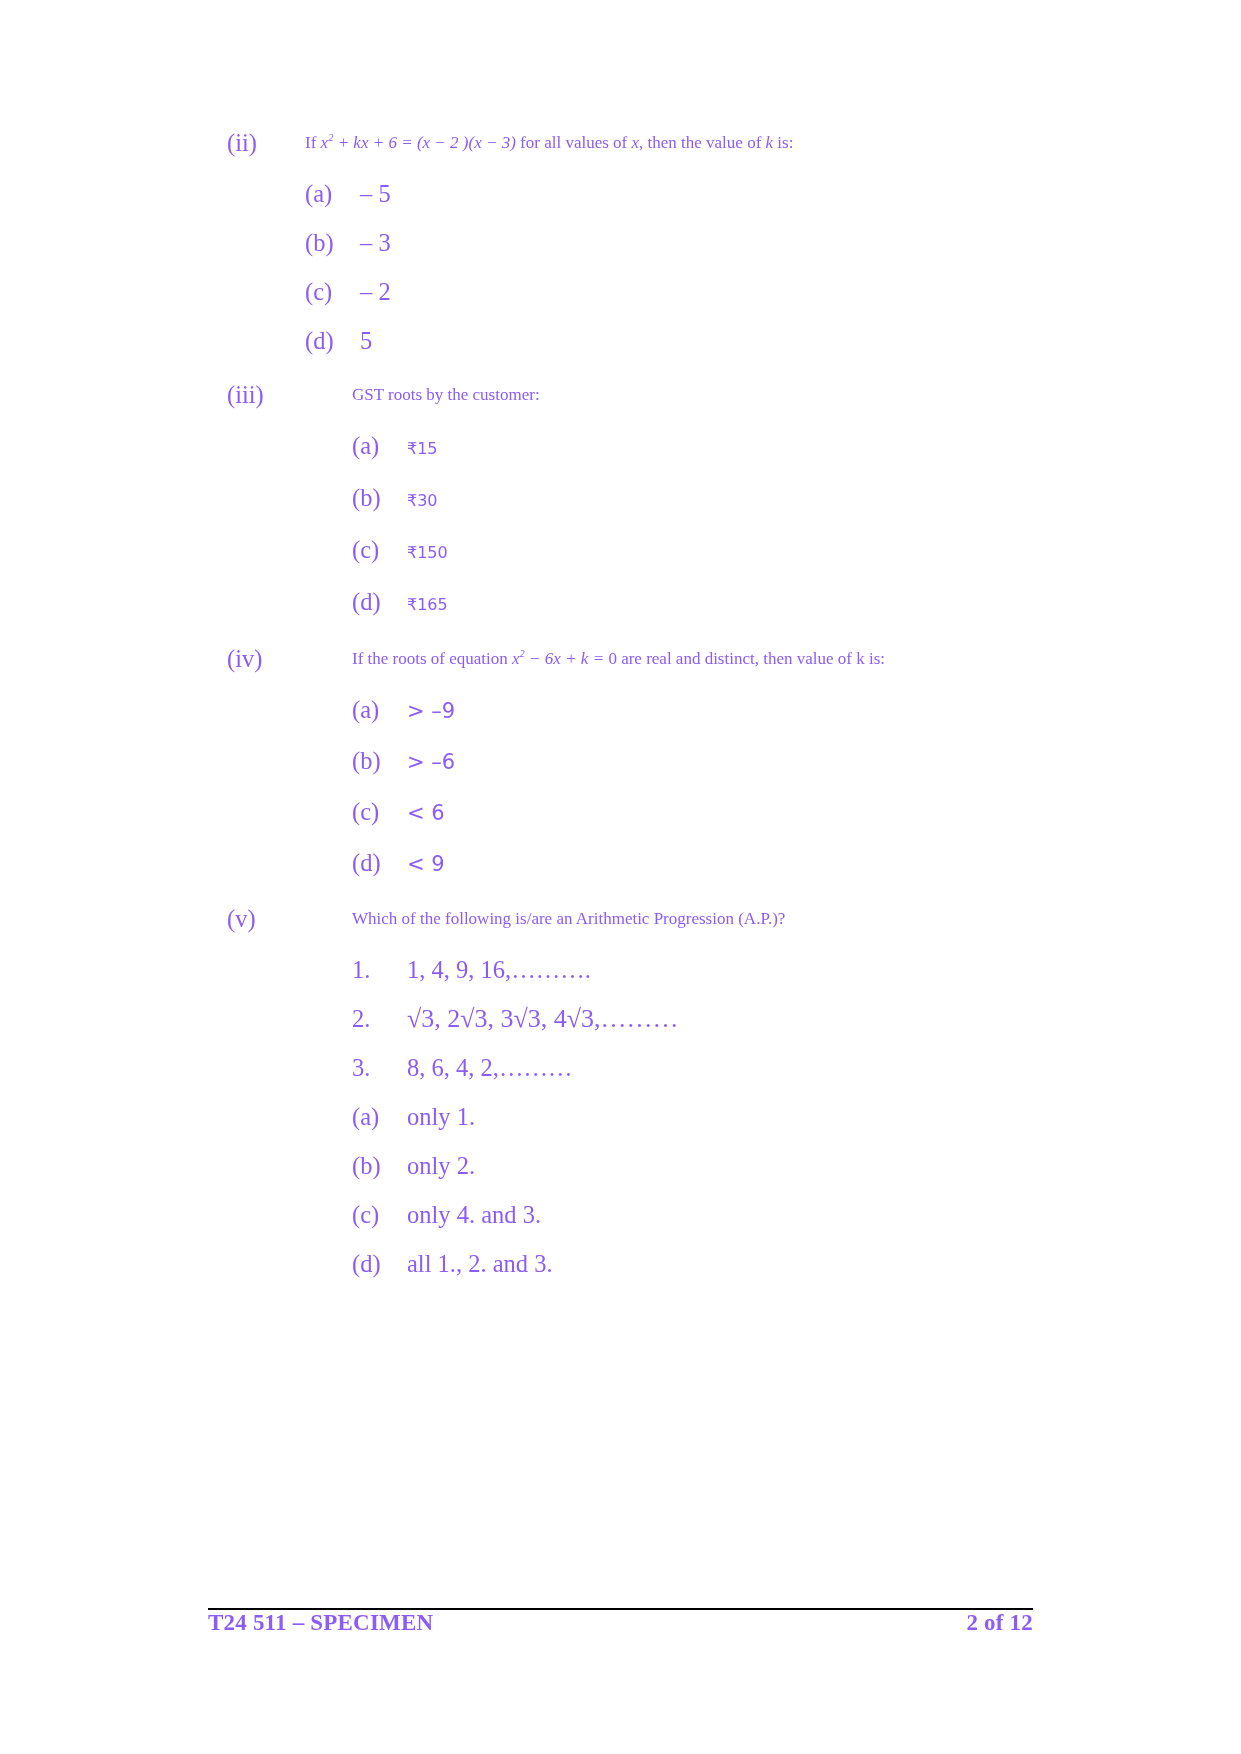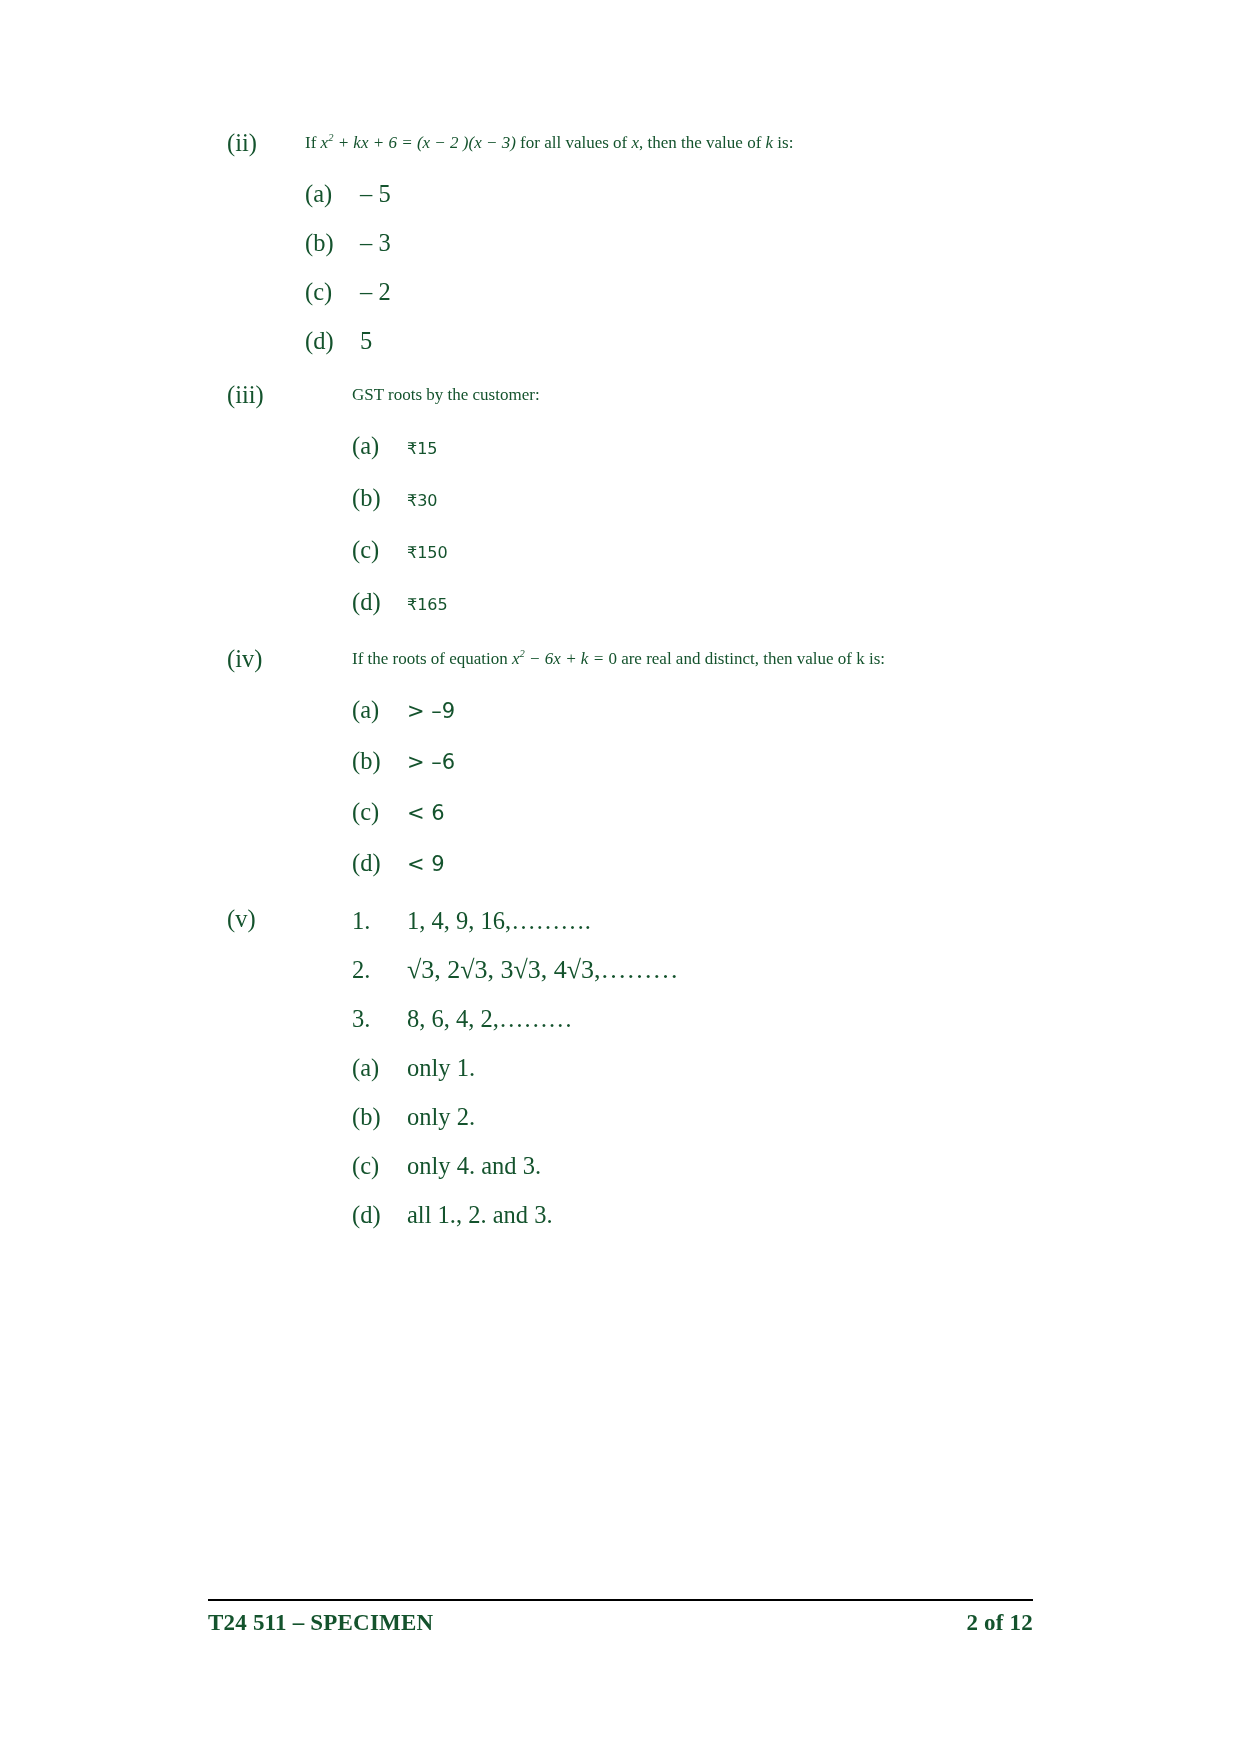--- a/index.html
+++ b/index.html
@@ -7,21 +7,21 @@
     padding: 0;
     background: #ffffff;
   }
   .page {
     position: relative;
     width: 985px;
     height: 1754px;
     background: #ffffff;
     margin: 0 auto;
     font-family: "Liberation Serif", "DejaVu Serif", serif;
-    color: #14532d;
+    color: #8b5cf6;
     overflow: hidden;
   }
   .content {
     position: absolute;
     left: 99px;
     top: 118px;
     width: 1000px;
   }
 
   
@@ -109,21 +109,20 @@
     font-size: 26px;
   }
 
   
   .footer {
     position: absolute;
     left: 80px;
     right: 80px;
     bottom: 118px;
     border-top: 2.2px solid #000000;
-    padding-top: 9px;
     display: flex;
     justify-content: space-between;
     align-items: flex-start;
     font-family: "Liberation Serif", "DejaVu Serif", serif;
     font-weight: bold;
     font-size: 23px;
     letter-spacing: 0.2px;
   }
 </style>
 </head>
@@ -210,20 +209,21 @@
             <span class="opt-key">(d)</span>
             <span class="opt-val ineq">&lt; 9</span>
           </div>
         </div>
       </div>
     </div>
 
     <div class="question gap-before-q">
       <div class="q-label">(v)</div>
       <div class="q-body">
+        <div class="q-stem nowrap">Which of the following is/are an Arithmetic Progression (A.P.)?</div>
         <div class="options sublist opts-gap">
           <div class="option">
             <span class="opt-key">1.</span>
             <span class="opt-val">1, 4, 9, 16,……….</span>
           </div>
           <div class="option">
             <span class="opt-key">2.</span>
             <span class="opt-val radical">√3, 2√3, 3√3, 4√3,………</span>
           </div>
           <div class="option">

